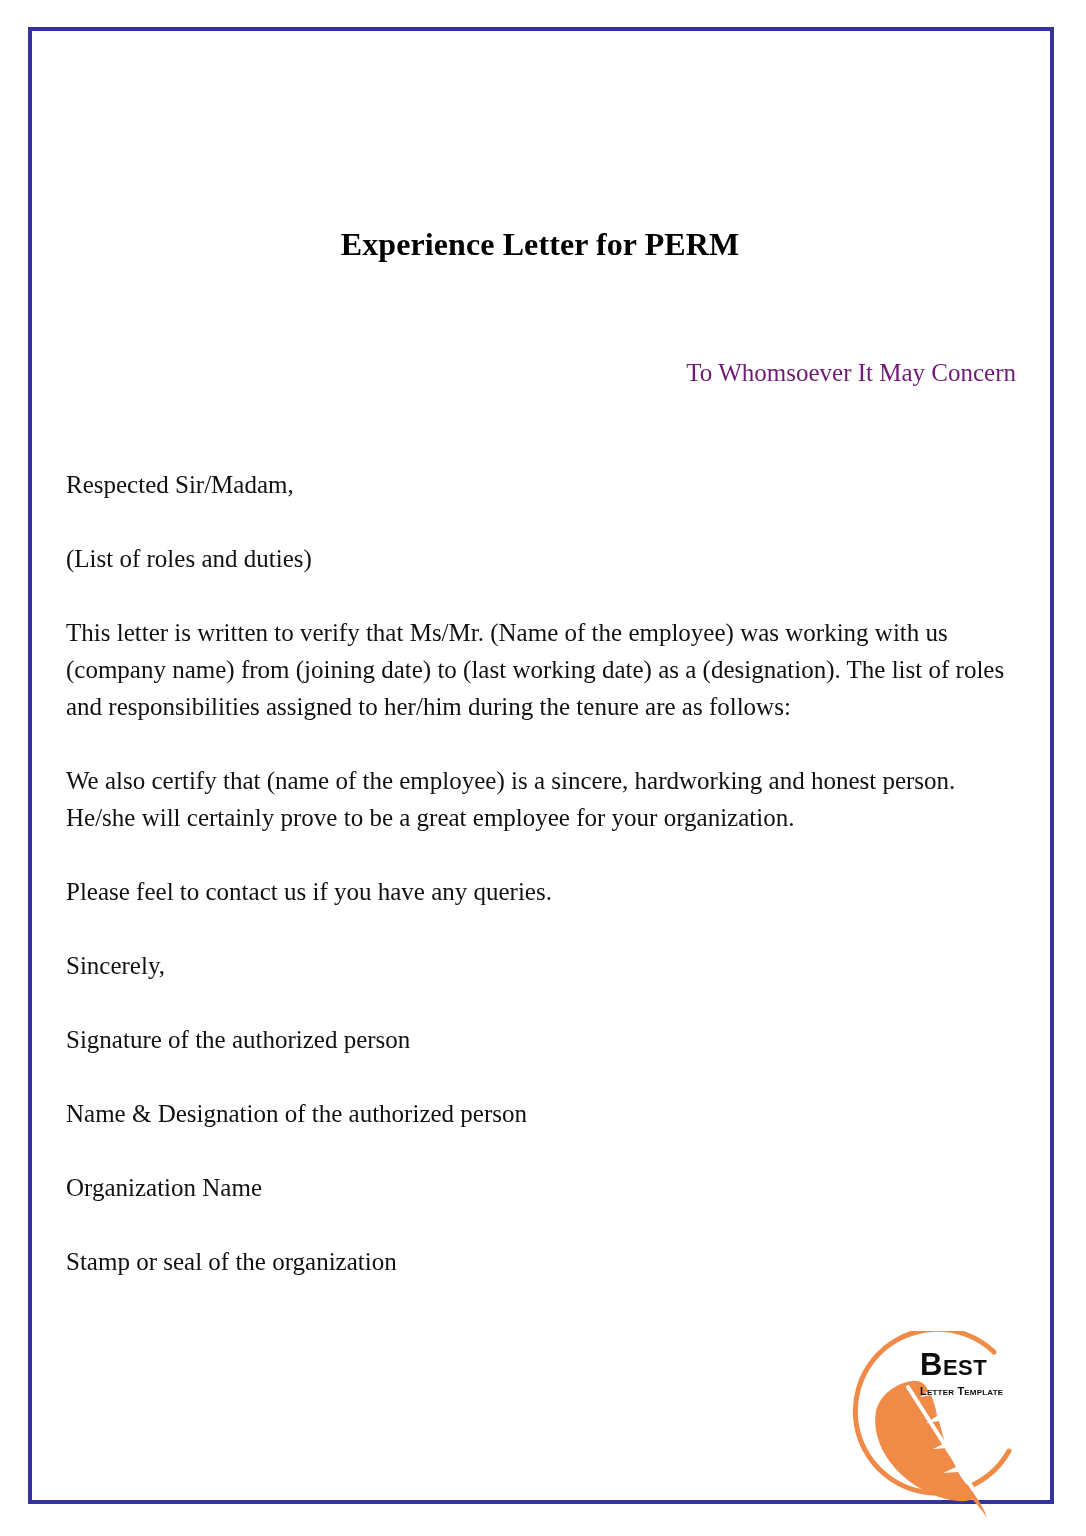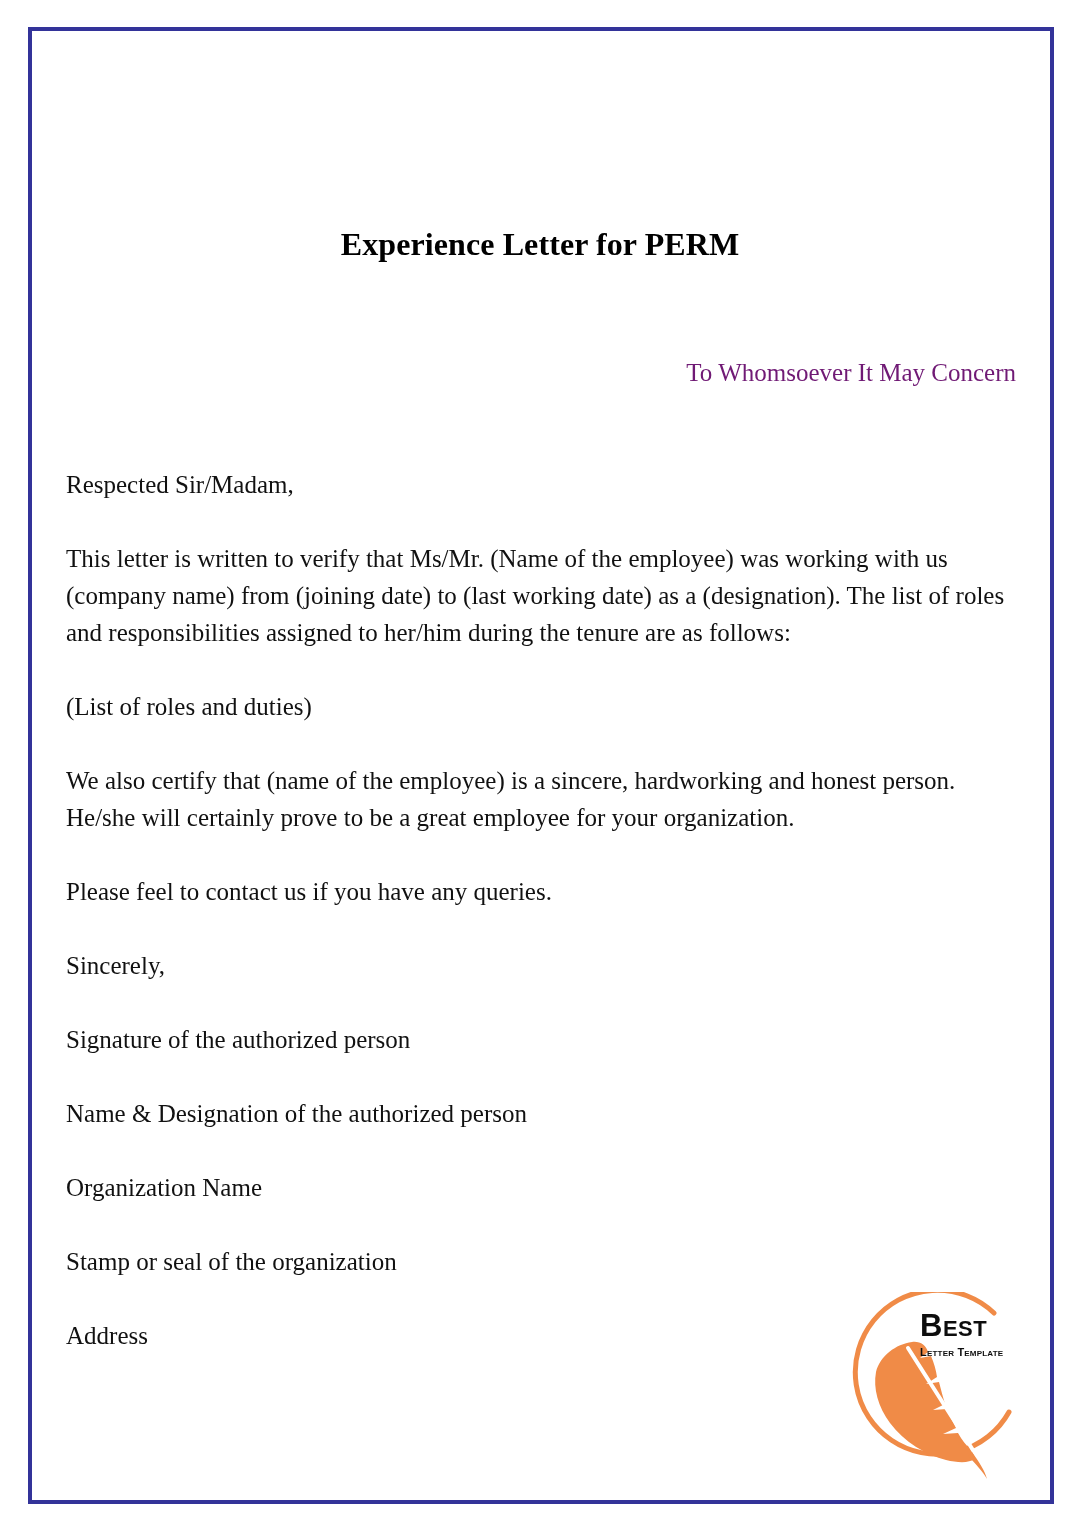--- a/index.html
+++ b/index.html
@@ -81,21 +81,21 @@
     margin: 0 0 37px 0;
     text-align: left;
     white-space: normal;
   }
   .para.last { margin-bottom: 0; }
 
   
   .logo {
     position: absolute;
     left: 846px;
-    top: 1292px;
+    top: 1331px;
     width: 200px;
     height: 196px;
   }
   .logo svg { display: block; }
   .logo-text {
     position: absolute;
     left: 74px;
     top: 18px;
     width: 130px;
     text-align: left;
@@ -130,30 +130,29 @@
   <div class="page-border"></div>
 
   <div class="letter-body">
 
     <div class="doc-title">Experience Letter for PERM</div>
 
     <div class="doc-subtitle">To Whomsoever It May Concern</div>
 
     <div class="para-stack">
       <p class="para">Respected Sir/Madam,</p>
+      <p class="para">(List of roles and duties)</p>
       <p class="para">This letter is written to verify that Ms/Mr. (Name of the employee) was working with us (company name) from (joining date) to (last working date) as a (designation). The list of roles and responsibilities assigned to her/him during the tenure are as follows:</p>
-      <p class="para">(List of roles and duties)</p>
       <p class="para">We also certify that (name of the employee) is a sincere, hardworking and honest person. He/she will certainly prove to be a great employee for your organization.</p>
       <p class="para">Please feel to contact us if you have any queries.</p>
       <p class="para">Sincerely,</p>
       <p class="para">Signature of the authorized person</p>
       <p class="para">Name &amp; Designation of the authorized person</p>
       <p class="para">Organization Name</p>
       <p class="para">Stamp or seal of the organization</p>
-      <p class="para last">Address</p>
     </div>
 
   </div>
 
   <div class="logo">
 
     <svg width="200" height="196" viewBox="0 0 200 196" aria-hidden="true">
 
       <g>
         <path d="M 148 21

